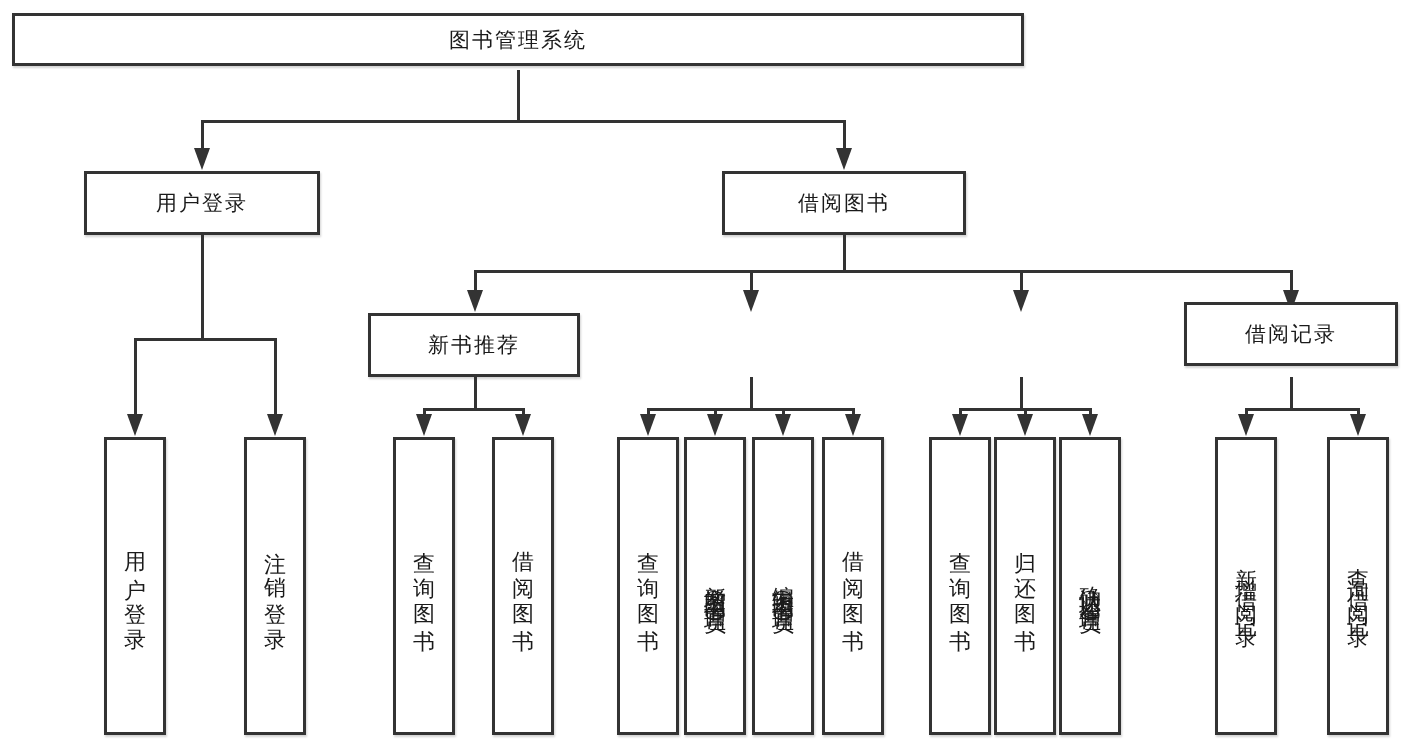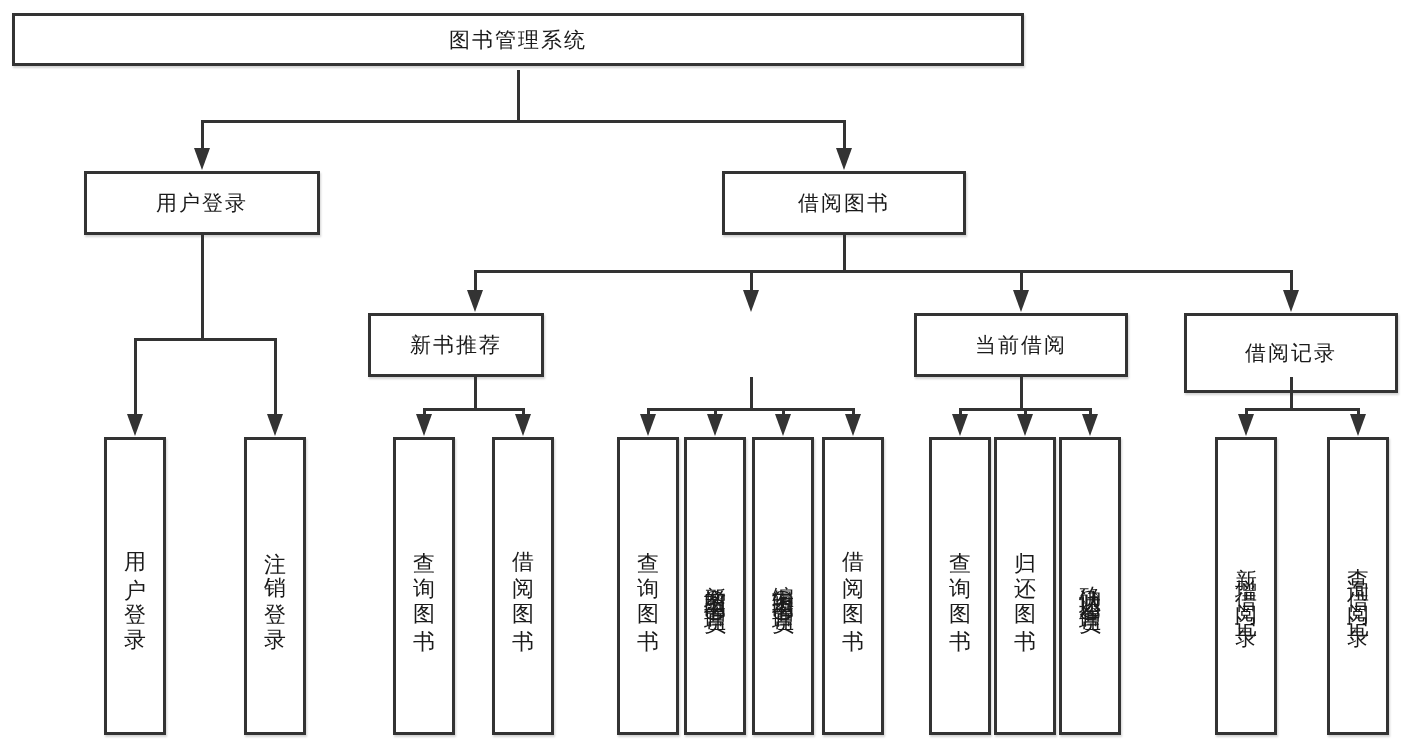--- a/index.html
+++ b/index.html
@@ -88,27 +88,24 @@
   <div class="hl" style="left:474px;top:270px;width:819px;"></div>
   <div class="vl" style="left:474px;top:270px;height:20px;"></div>
   <div class="vl" style="left:750px;top:270px;height:20px;"></div>
   <div class="vl" style="left:1020px;top:270px;height:20px;"></div>
   <div class="vl" style="left:1290px;top:270px;height:20px;"></div>
   <div class="arr" style="left:467px;top:290px;"></div>
   <div class="arr" style="left:743px;top:290px;"></div>
   <div class="arr" style="left:1013px;top:290px;"></div>
   <div class="arr" style="left:1283px;top:290px;"></div>
 
-  <div class="box" style="left:368px;top:313px;width:176px;height:64px;">
+  <div class="box" style="left:368px;top:313px;width:212px;height:64px;">
     <span class="label">新书推荐</span>
   </div>
-  <div class="box" style="left:914px;top:313px;width:214px;height:64px;">
-    <span class="label">当前借阅</span>
-  </div>
-  <div class="box" style="left:1184px;top:313px;width:214px;height:80px;">
+  <div class="box" style="left:1184px;top:302px;width:214px;height:64px;">
     <span class="label">借阅记录</span>
   </div>
 
   <div class="vl" style="left:474px;top:377px;height:31px;"></div>
   <div class="hl" style="left:423px;top:408px;width:102px;"></div>
   <div class="vl" style="left:423px;top:408px;height:8px;"></div>
   <div class="vl" style="left:522px;top:408px;height:8px;"></div>
   <div class="arr" style="left:416px;top:414px;"></div>
   <div class="arr" style="left:515px;top:414px;"></div>
 

